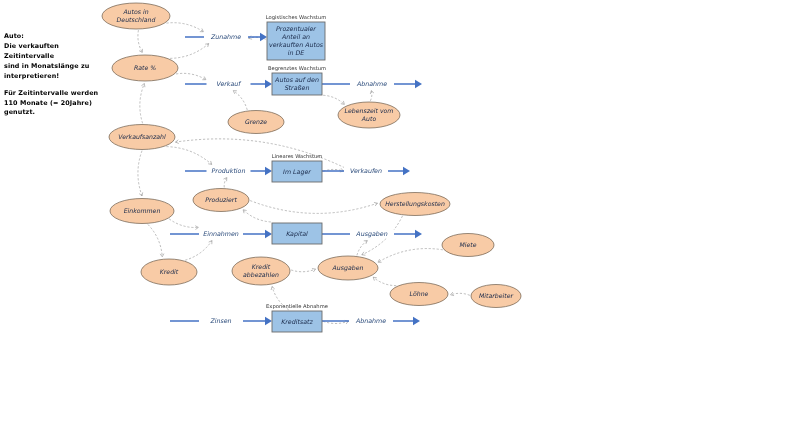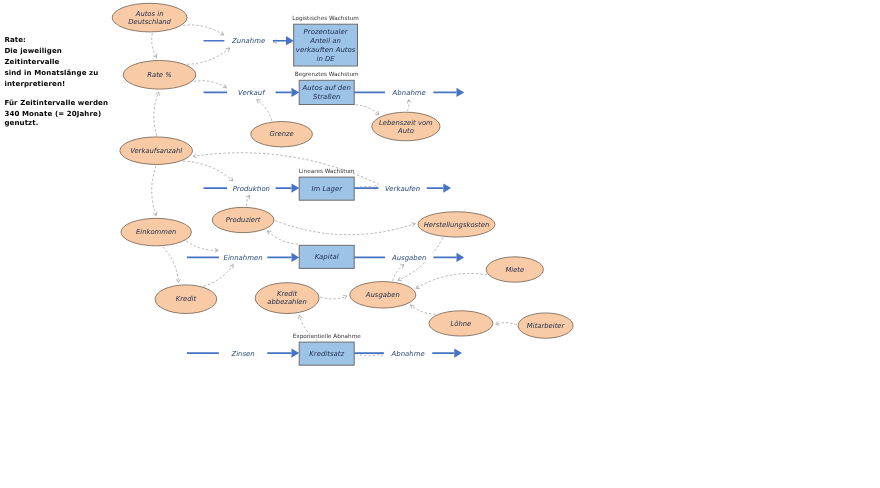--- a/index.html
+++ b/index.html
@@ -61,27 +61,27 @@
   .flow-head{fill:#4472c4;}
   .link{stroke:#9a9a9a;stroke-width:0.65;fill:none;stroke-dasharray:2.2 1.8;}
   .link-head{fill:none;stroke:#9a9a9a;stroke-width:0.65;}
 </style>
 </head>
 <body>
 
 <div id="canvas">
 
   <div class="info-block">
-    <span>Rate:</span><br>
-    <span>Die jeweiligen Zeitintervalle</span><br>
+    <span>Auto:</span><br>
+    <span>Die verkauften Zeitintervalle</span><br>
     <span>sind in Monatslänge zu</span><br>
     <span>interpretieren!</span>
     <span class="gap"></span>
     <span>Für Zeitintervalle werden</span><br>
-    <span>340 Monate (= 20Jahre)</span><br>
+    <span>110 Monate (= 20Jahre)</span><br>
     <span>genutzt.</span>
   </div>
 
   <svg id="gfx" width="800" height="444" viewBox="0 0 800 444" xmlns="http://www.w3.org/2000/svg">
     <g id="links-layer">
         <g>
           <path d="M138.45172356477408,30.1655139298058 Q136.3694790021257,41.99917541547414 142.30773201412293,52.4446738593769" class="link"></path>
           <path d="M142.42674537977143,48.84664164456878 L142.30773201412293,52.4446738593769 L139.15512322360377,50.70655481456403" class="link-head"></path>
         </g>
         <g>

